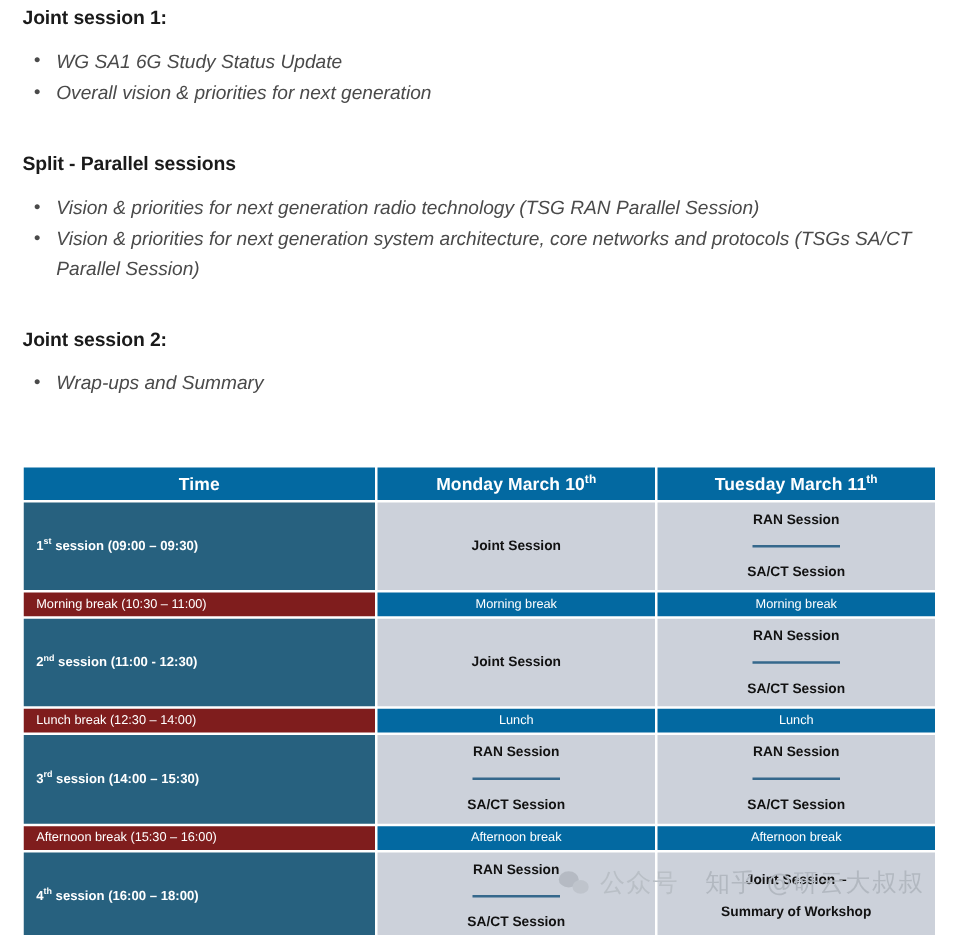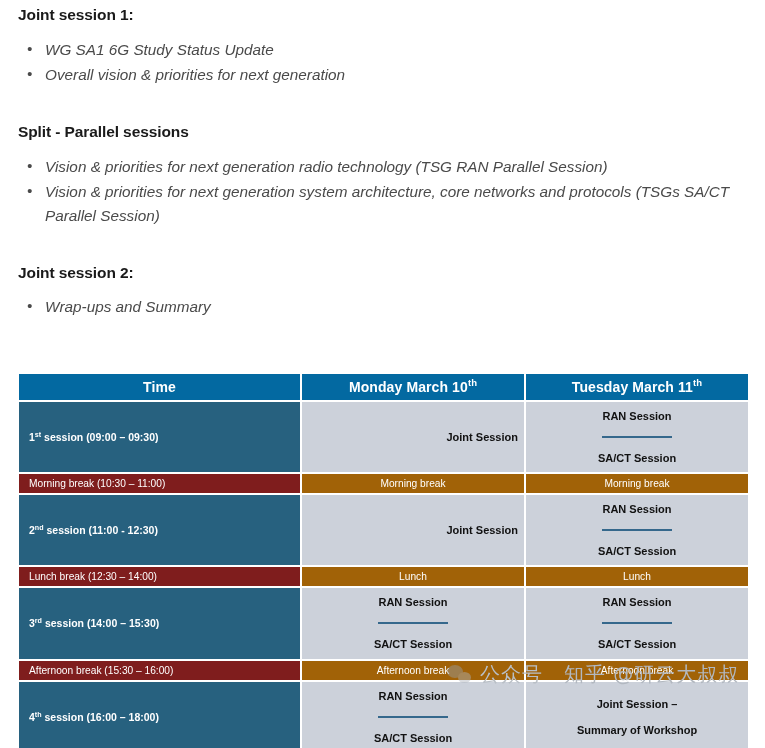--- a/index.html
+++ b/index.html
@@ -100,26 +100,26 @@
     font-size: 10.2px;
     padding-top: 4px;
     padding-bottom: 4px;
   }
 
   td.session-cell {
     background: #ccd1da;
     color: #111111;
     font-size: 11px;
     font-weight: bold;
-    text-align: right;
+    text-align: center;
     vertical-align: middle;
     padding: 8px 6px;
   }
   td.break-cell {
-    background: #a16207;
+    background: #0369a1;
     color: #ffffff;
     font-size: 10.2px;
     font-weight: normal;
     text-align: center;
     vertical-align: middle;
     padding: 4px 6px;
   }
 
   .split-stack {
     display: flex;
@@ -132,21 +132,21 @@
     width: 70px;
     height: 2px;
     background: #35688c;
   }
   .split-item { line-height: 1.1; white-space: nowrap; }
 
   
   .watermark {
     position: absolute;
     left: 447px;
-    top: 661px;
+    top: 693px;
     display: flex;
     align-items: center;
     gap: 7px;
     pointer-events: none;
     user-select: none;
   }
   .wm-icon { width: 26px; height: 22px; position: relative; opacity: .45; }
   .wm-icon .b1, .wm-icon .b2 {
     position: absolute;
     border-radius: 50%;

